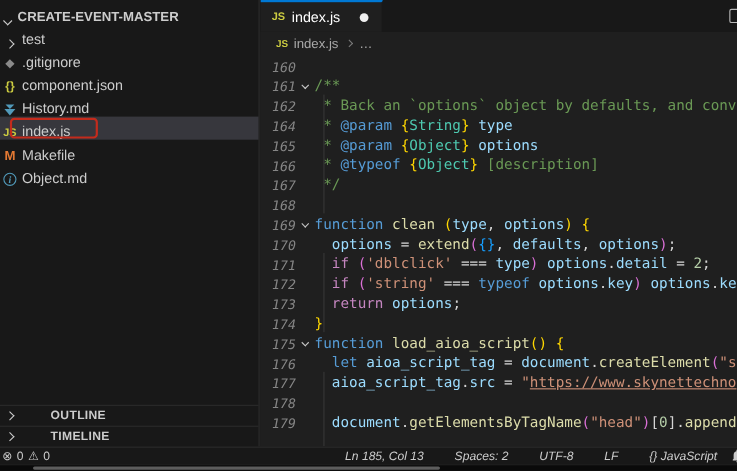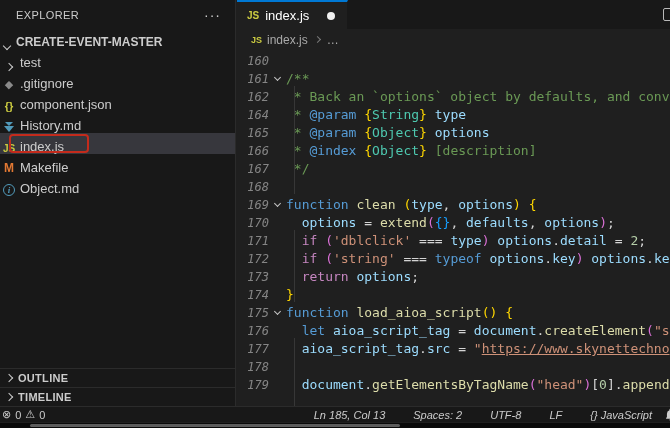--- a/index.html
+++ b/index.html
@@ -35,21 +35,21 @@
   .ic-json { color:#cbcb41; font-weight:bold; font-size:11px; }
   .ic-make { color:#e37933; font-weight:bold; font-size:12px; }
   .ic-git  { color:#8a8a8a; font-size:11px; }
   .ic-info { width:12px; height:12px; border:1.3px solid #519aba; border-radius:50%;
     color:#519aba; font-size:9px; line-height:10px; text-align:center;
     font-family:"Liberation Serif", serif; font-style:italic; font-weight:bold; }
   .annot { position:absolute; left:9px; top:1px; width:80px; height:19px;
     border:2px solid #c42b1c; border-radius:4px; pointer-events:none; }
   .sb-spacer { flex:1; }
   .sb-section { display:flex; align-items:center; height:19px; border-top:1px solid #2b2b2b;
-    padding-left:6px; cursor:pointer; }
+    padding-left:6px; cursor:pointer;gap:28px; }
   .sb-section-label { font-size:11px; font-weight:bold; color:#cccccc; margin-left:6px; letter-spacing:0.3px; }
   
   .editor { position:absolute; left:237px; top:0; width:433px; height:406px; background:#1f1f1f; }
   .tabbar { position:relative; height:29px; background:#181818; }
   .tab { position:relative; display:inline-flex; align-items:center; gap:6px;
     height:29px; padding:0 12px 0 10px; background:#1f1f1f;
     border-top:2px solid #0078d4; border-right:1px solid #181818; cursor:pointer; }
   .tab-label { font-size:13px; color:#ffffff; }
   .tab-dot { width:8px; height:8px; border-radius:50%; background:#f0f0f0; margin-left:12px; }
   .split-ico { position:absolute; right:-6px; top:8px; width:13px; height:13px;
@@ -84,24 +84,20 @@
   .bottom-strip { position:absolute; left:0; top:423px; width:670px; height:5px; background:#0a0a0a; }
   .bottom-scroll { position:absolute; left:30px; top:1px; width:370px; height:3px;
     background:#5d5d5d; border-radius:2px; }
 </style>
 </head>
 <body>
 
 <div class="app">
 
   <div class="sidebar">
-    <div class="sb-header">
-      <span class="sb-title">EXPLORER</span>
-      <span class="sb-more">···</span>
-    </div>
     <div class="root-row">
       <span class="chev down"></span>
       <span class="root-label">CREATE-EVENT-MASTER</span>
     </div>
     <div class="files">
         <div class="file-row">
           <span class="file-icon">
             <span class="chev right"></span>
           </span>
           <span class="file-label">test</span>
@@ -178,21 +174,21 @@
     <div class="code">
       <div class="iguide" style="top:36px;  height:108px;"></div>
       <div class="iguide" style="top:180px; height:72px;"></div>
       <div class="iguide" style="top:288px; height:68px;"></div>
       <div>
           <div class="cline"><span class="num">160</span><span class="foldc"></span><span class="src"></span></div>
           <div class="cline"><span class="num">161</span><span class="foldc"><span class="chev down"></span></span><span class="src"><span class="cmt">/**</span></span></div>
           <div class="cline"><span class="num">162</span><span class="foldc"></span><span class="src"><span class="cmt"> * Back an `options` object by defaults, and conve</span></span></div>
           <div class="cline"><span class="num">164</span><span class="foldc"></span><span class="src"><span class="cmt"> * </span><span class="kw">@param</span><span class="pl"> </span><span class="b1">{</span><span class="ty">String</span><span class="b1">}</span><span class="vr"> type</span></span></div>
           <div class="cline"><span class="num">165</span><span class="foldc"></span><span class="src"><span class="cmt"> * </span><span class="kw">@param</span><span class="pl"> </span><span class="b1">{</span><span class="ty">Object</span><span class="b1">}</span><span class="vr"> options</span></span></div>
-          <div class="cline"><span class="num">166</span><span class="foldc"></span><span class="src"><span class="cmt"> * </span><span class="kw">@index</span><span class="pl"> </span><span class="b1">{</span><span class="ty">Object</span><span class="b1">}</span><span class="cmt"> [description]</span></span></div>
+          <div class="cline"><span class="num">166</span><span class="foldc"></span><span class="src"><span class="cmt"> * </span><span class="kw">@typeof</span><span class="pl"> </span><span class="b1">{</span><span class="ty">Object</span><span class="b1">}</span><span class="cmt"> [description]</span></span></div>
           <div class="cline"><span class="num">167</span><span class="foldc"></span><span class="src"><span class="cmt"> */</span></span></div>
           <div class="cline"><span class="num">168</span><span class="foldc"></span><span class="src"></span></div>
           <div class="cline"><span class="num">169</span><span class="foldc"><span class="chev down"></span></span><span class="src"><span class="kw">function</span><span class="pl"> </span><span class="fn">clean</span><span class="pl"> </span><span class="b1">(</span><span class="vr">type</span><span class="pl">, </span><span class="vr">options</span><span class="b1">)</span><span class="pl"> </span><span class="b1">{</span></span></div>
           <div class="cline"><span class="num">170</span><span class="foldc"></span><span class="src"><span class="pl">  </span><span class="vr">options</span><span class="pl"> = </span><span class="fn">extend</span><span class="b2">(</span><span class="b3">{}</span><span class="pl">, </span><span class="vr">defaults</span><span class="pl">, </span><span class="vr">options</span><span class="b2">)</span><span class="pl">;</span></span></div>
           <div class="cline"><span class="num">171</span><span class="foldc"></span><span class="src"><span class="pl">  </span><span class="ct">if</span><span class="pl"> </span><span class="b2">(</span><span class="st">'dblclick'</span><span class="pl"> === </span><span class="vr">type</span><span class="b2">)</span><span class="pl"> </span><span class="vr">options</span><span class="pl">.</span><span class="vr">detail</span><span class="pl"> = </span><span class="nm">2</span><span class="pl">;</span></span></div>
           <div class="cline"><span class="num">172</span><span class="foldc"></span><span class="src"><span class="pl">  </span><span class="ct">if</span><span class="pl"> </span><span class="b2">(</span><span class="st">'string'</span><span class="pl"> === </span><span class="kw">typeof</span><span class="pl"> </span><span class="vr">options</span><span class="pl">.</span><span class="vr">key</span><span class="b2">)</span><span class="pl"> </span><span class="vr">options</span><span class="pl">.</span><span class="vr">ke</span></span></div>
           <div class="cline"><span class="num">173</span><span class="foldc"></span><span class="src"><span class="pl">  </span><span class="ct">return</span><span class="pl"> </span><span class="vr">options</span><span class="pl">;</span></span></div>
           <div class="cline"><span class="num">174</span><span class="foldc"></span><span class="src"><span class="b1">}</span></span></div>
           <div class="cline"><span class="num">175</span><span class="foldc"><span class="chev down"></span></span><span class="src"><span class="kw">function</span><span class="pl"> </span><span class="fn">load_aioa_script</span><span class="b1">()</span><span class="pl"> </span><span class="b1">{</span></span></div>
           <div class="cline"><span class="num">176</span><span class="foldc"></span><span class="src"><span class="pl">  </span><span class="kw">let</span><span class="pl"> </span><span class="vr">aioa_script_tag</span><span class="pl"> = </span><span class="vr">document</span><span class="pl">.</span><span class="fn">createElement</span><span class="b2">(</span><span class="st">"s</span></span></div>

